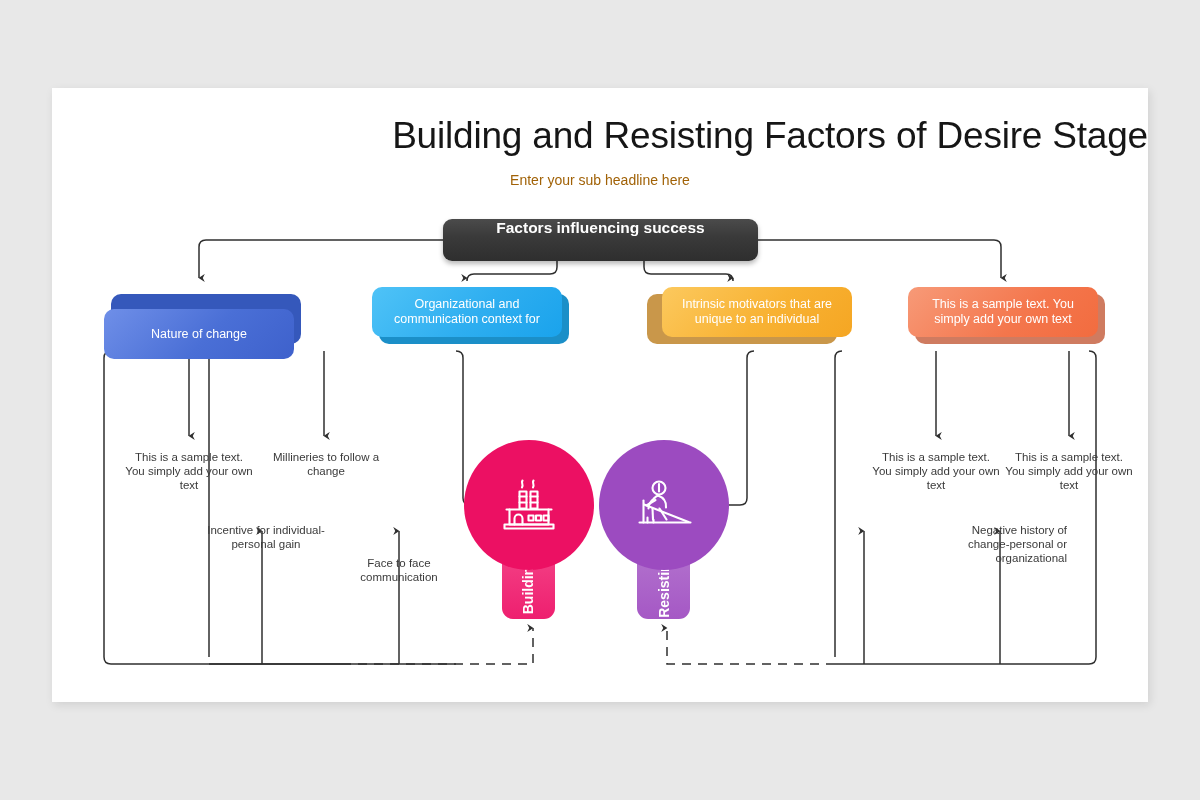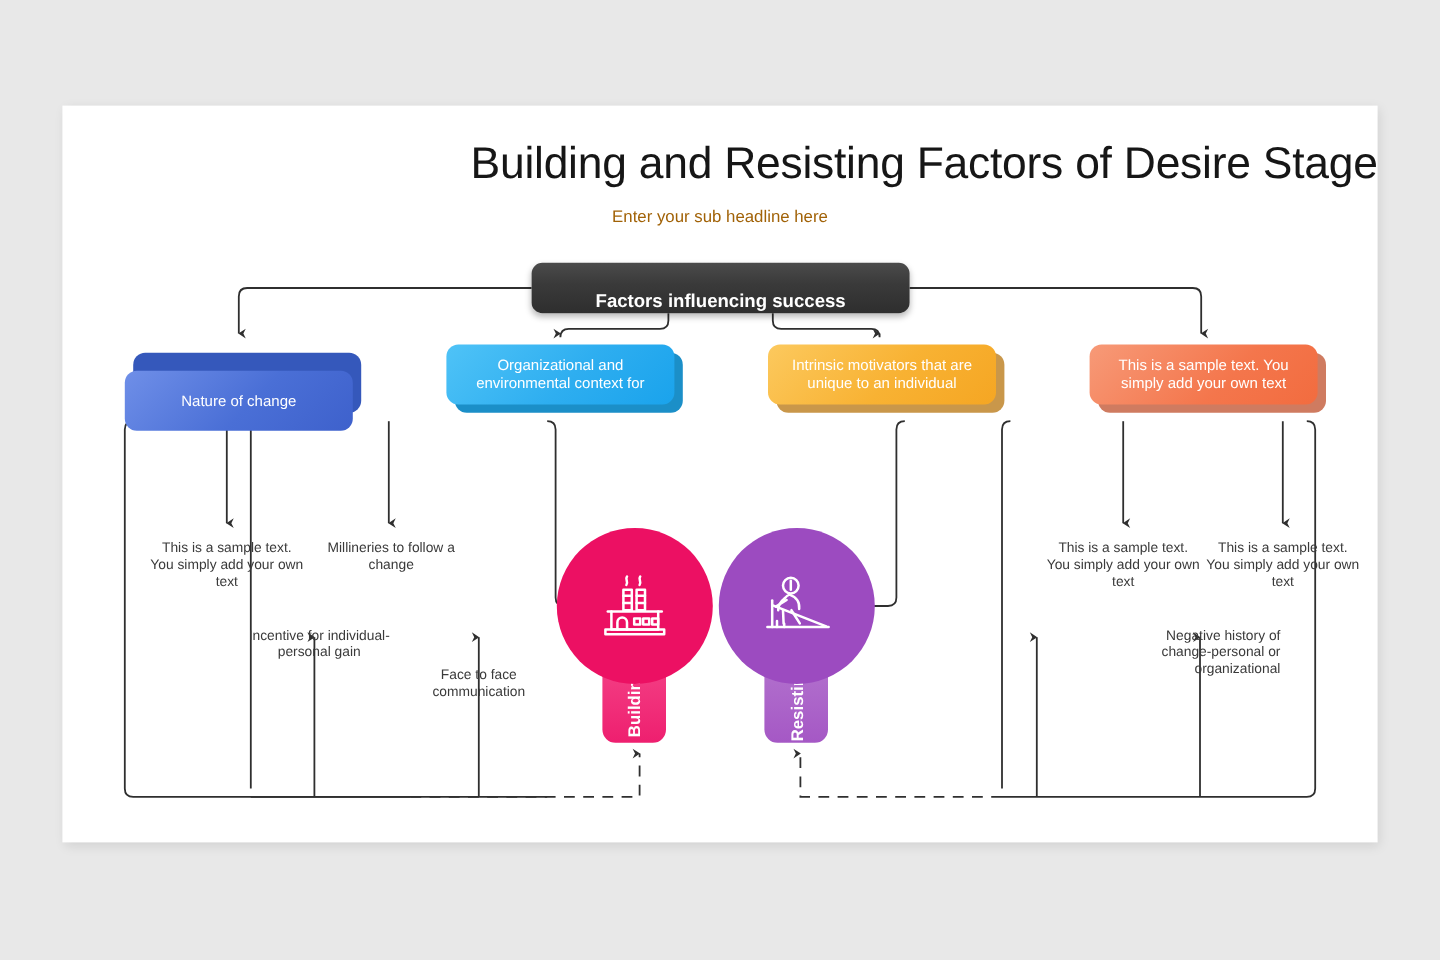--- a/index.html
+++ b/index.html
@@ -65,21 +65,21 @@
   #root-node {
     position: absolute;
     left: 391px;
     top: 131px;
     width: 315px;
     height: 42px;
     border-radius: 9px;
     background: linear-gradient(180deg, #4b4b4b 0%, #3a3a3a 42%, #2e2e2e 100%);
     box-shadow: 0 3px 5px rgba(0,0,0,0.28);
     display: flex;
-    align-items: flex-end;
+    align-items: flex-start;
     justify-content: center;
   }
   #root-node span {
     color: #ffffff;
     font-size: 15.5px;
     font-weight: bold;
   }
 
   
   .cat {
@@ -114,21 +114,21 @@
 
   #cat-0 { left: 52px; }
   #cat-0 .face   { background: linear-gradient(135deg, #6f8fe8 0%, #4a6fd6 55%, #3e61cc 100%); margin-top: 22px; }
   #cat-0 .shadow { background: #3558bb; }
 
   #cat-1 { left: 320px; }
   #cat-1 .face   { background: linear-gradient(135deg, #4fc3f7 0%, #2eaef0 55%, #1aa3ec 100%); }
   #cat-1 .shadow { background: #1b8fc8; }
 
   #cat-2 { left: 588px; }
-  #cat-2 .face   { background: linear-gradient(135deg, #fcc95e 0%, #f8b233 55%, #f5a623 100%); }
+  #cat-2 .face   { background: linear-gradient(135deg, #fcc95e 0%, #f8b233 55%, #f5a623 100%); margin-left: 22px; }
   #cat-2 .shadow { background: #c9974a; }
 
   #cat-3 { left: 856px; }
   #cat-3 .face   { background: linear-gradient(135deg, #f79a78 0%, #f4764c 60%, #f26c3f 100%); }
   #cat-3 .shadow { background: #cf7b60; }
 
   
   .leaf {
     position: absolute;
     text-align: center;
@@ -256,21 +256,21 @@
     <div class="cat" id="cat-0">
       <div class="shadow"></div>
       <div class="face">
         <span>Nature of change</span>
       </div>
     </div>
 
     <div class="cat" id="cat-1">
       <div class="shadow"></div>
       <div class="face">
-        <span>Organizational and environmental context for</span>
+        <span>Organizational and communication context for</span>
       </div>
     </div>
 
     <div class="cat" id="cat-2">
       <div class="shadow"></div>
       <div class="face">
         <span>Intrinsic motivators that are unique to an individual</span>
       </div>
     </div>
 

